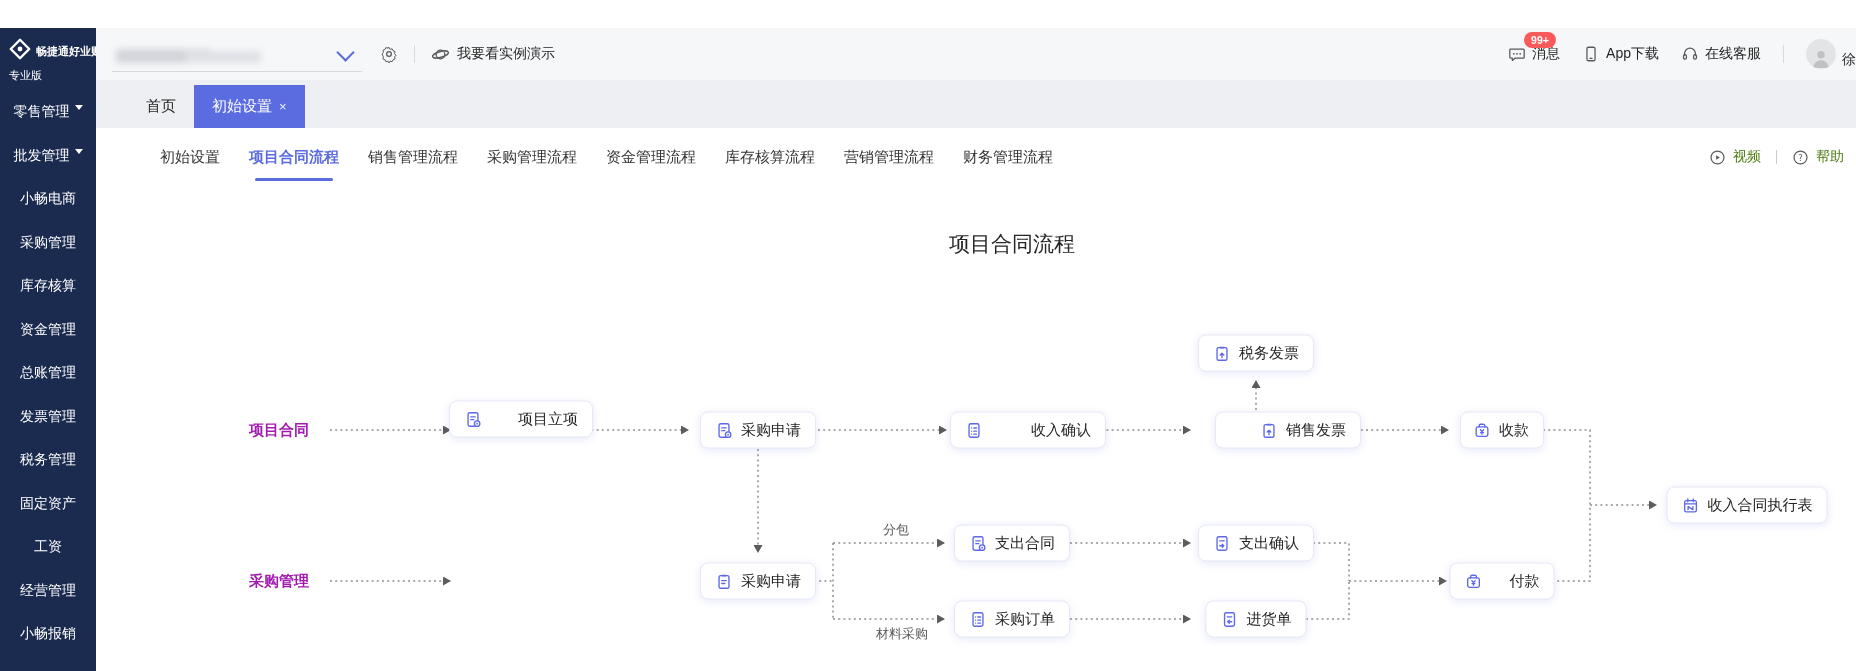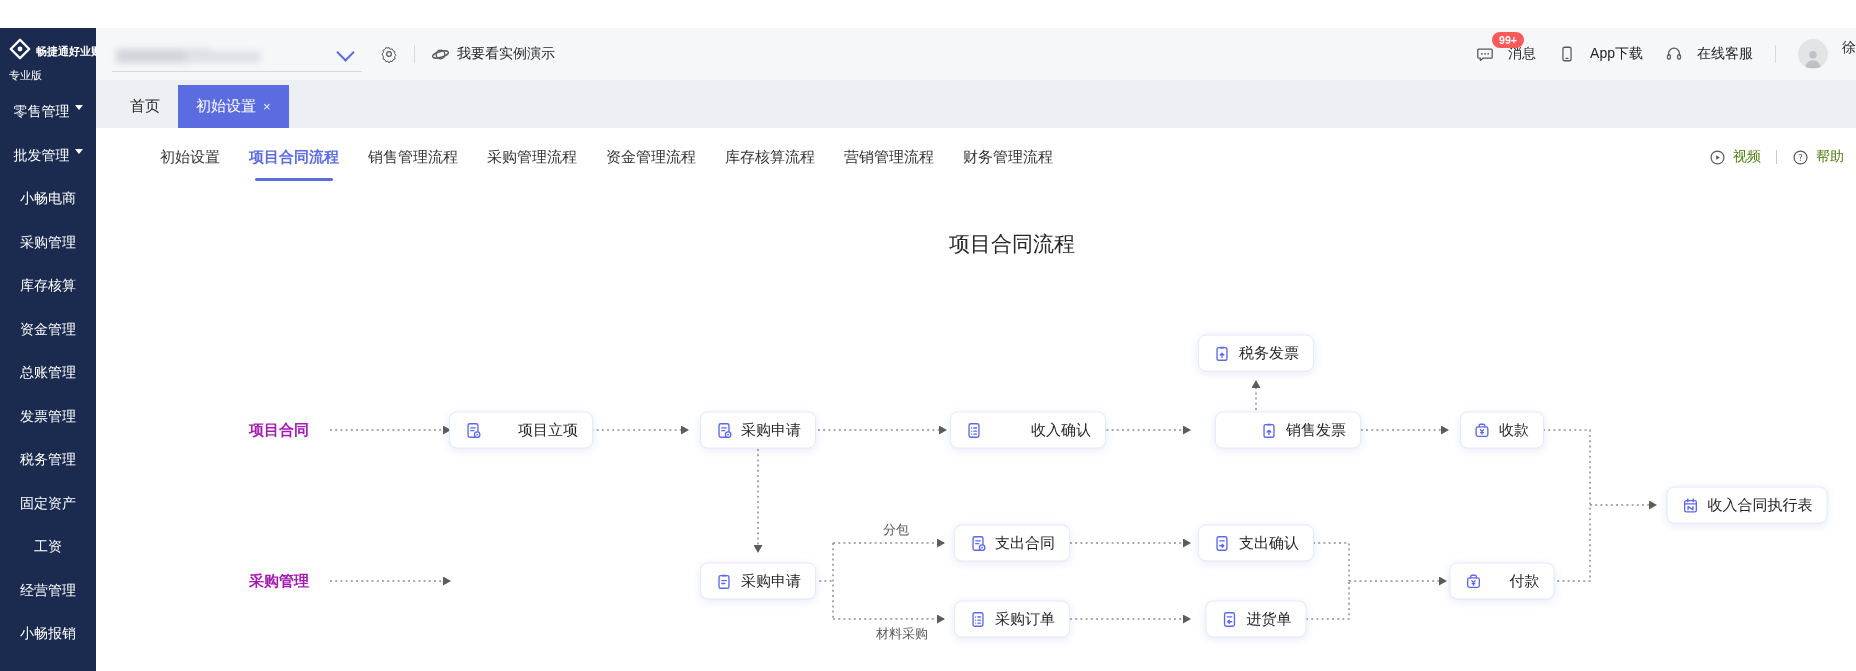--- a/index.html
+++ b/index.html
@@ -24,28 +24,28 @@
   .ws-box{display:flex;align-items:center;justify-content:space-between;width:250px;height:30px;
           border-bottom:1px solid #d6d8dd;margin-top:4px;}
   .blur-name{position:relative;width:170px;height:18px;margin-left:4px;filter:blur(3px);}
   .blur-name i{position:absolute;border-radius:3px;background:#d3d5db;}
   .chev{width:11px;height:11px;border-right:2px solid #5b6ce0;border-bottom:2px solid #5b6ce0;
         transform:rotate(45deg);margin:-6px 10px 0 0;}
   .hicon{display:inline-flex;align-items:center;}
   .hdivider{width:1px;height:18px;background:#d9dadd;margin:0 16px;}
   .demo{display:flex;align-items:center;gap:7px;color:#262626;cursor:pointer;}
   .header-right{position:absolute;right:-14px;top:0;height:52px;display:flex;align-items:center;gap:22px;}
-  .hr-item{display:flex;align-items:flex-start;gap:14px;cursor:pointer;position:relative;white-space:nowrap;}
+  .hr-item{display:flex;align-items:flex-end;gap:6px;cursor:pointer;position:relative;white-space:nowrap;}
   .badge{position:absolute;top:-13px;left:16px;background:#fa5a5a;color:#fff;font-size:10.5px;
          line-height:14px;padding:1px 7px;border-radius:9px;font-weight:bold;}
   .avatar{width:30px;height:30px;border-radius:50%;background:#e3e4e6;display:flex;align-items:flex-end;justify-content:center;overflow:hidden;}
 
   
   .tabrow{position:absolute;left:96px;top:80px;right:0;height:48px;background:#edeff3;
-          display:flex;align-items:flex-end;padding-left:16px;font-size:15px;}
+          display:flex;align-items:flex-end;padding-left:32px;font-size:15px;}
   .wtab{height:43px;display:flex;align-items:center;justify-content:center;padding:0 18px;cursor:pointer;}
   .wtab.active{background:#5b6ce0;color:#fff;min-width:70px;gap:7px;}
   .wtab .close{font-size:13px;opacity:.9;}
 
   
   .navrow{position:absolute;left:96px;top:128px;right:0;height:58px;background:#fff;
           display:flex;align-items:center;padding:0 12px 0 64px;border-bottom:1px solid #f0f1f5;}
   .navtab{position:relative;height:100%;display:flex;align-items:center;margin-right:29px;
           font-size:15px;color:#333;cursor:pointer;white-space:nowrap;}
   .navtab.active{color:#5b6ce0;font-weight:bold;}
@@ -288,21 +288,21 @@
         <path d="M1253 395 H1350" marker-end="url(#ah)"></path>
       </g>
     </svg>
 
     <div class="rowlabel" style="left:183px;top:244px;">项目合同</div>
     <div class="rowlabel" style="left:183px;top:395px;">采购管理</div>
 
     <div class="edgelabel" style="left:800px;top:344px;">分包</div>
     <div class="edgelabel" style="left:806px;top:448px;">材料采购</div>
 
-    <div class="node" style="left:425px;top:244px;gap:36px;">
+    <div class="node" style="left:425px;top:233px;gap:36px;">
       <span class="ni">
           <svg width="18" height="18" viewBox="0 0 20 20">
             <rect x="4.5" y="2.5" width="11" height="15" rx="2"></rect>
             <path d="M7.5 7h5M7.5 10.2h3.4"></path>
             <circle cx="14.6" cy="14.6" r="3" fill="#fff"></circle>
             <circle cx="14.6" cy="14.6" r="1" fill="currentColor" stroke="none"></circle>
           </svg>
         </span>
       <span>项目立项</span>
     </div>

